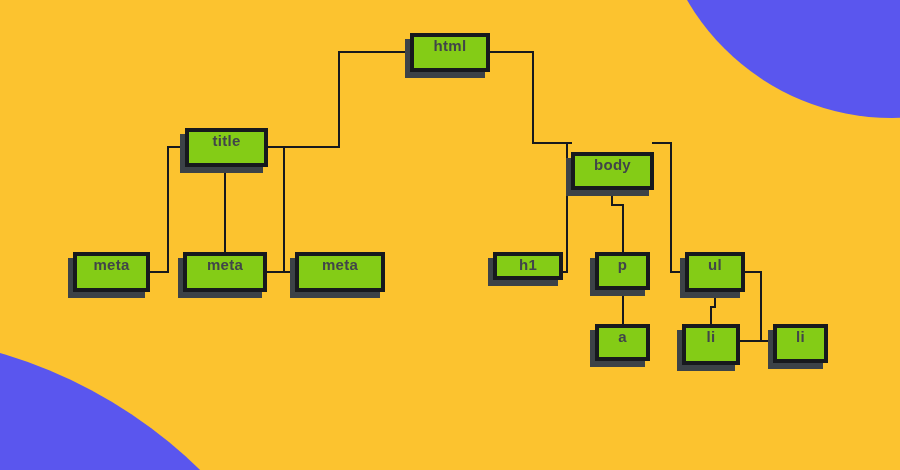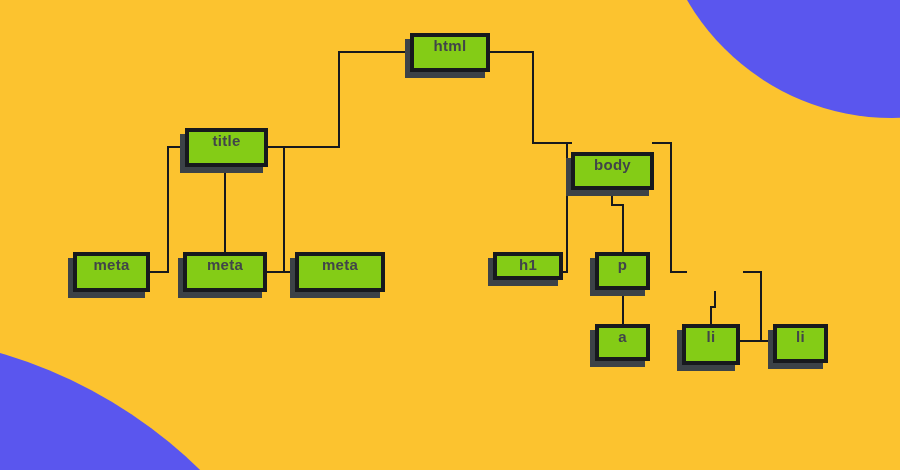--- a/index.html
+++ b/index.html
@@ -114,20 +114,23 @@
   </div>
   <div class="node n-meta2">
     <span>meta</span>
   </div>
   <div class="node n-h1">
     <span>h1</span>
   </div>
   <div class="node n-p">
     <span>p</span>
   </div>
+  <div class="node n-ul">
+    <span>ul</span>
+  </div>
   <div class="node n-a">
     <span>a</span>
   </div>
   <div class="node n-li1">
     <span>li</span>
   </div>
   <div class="node n-li2">
     <span>li</span>
   </div>
 

